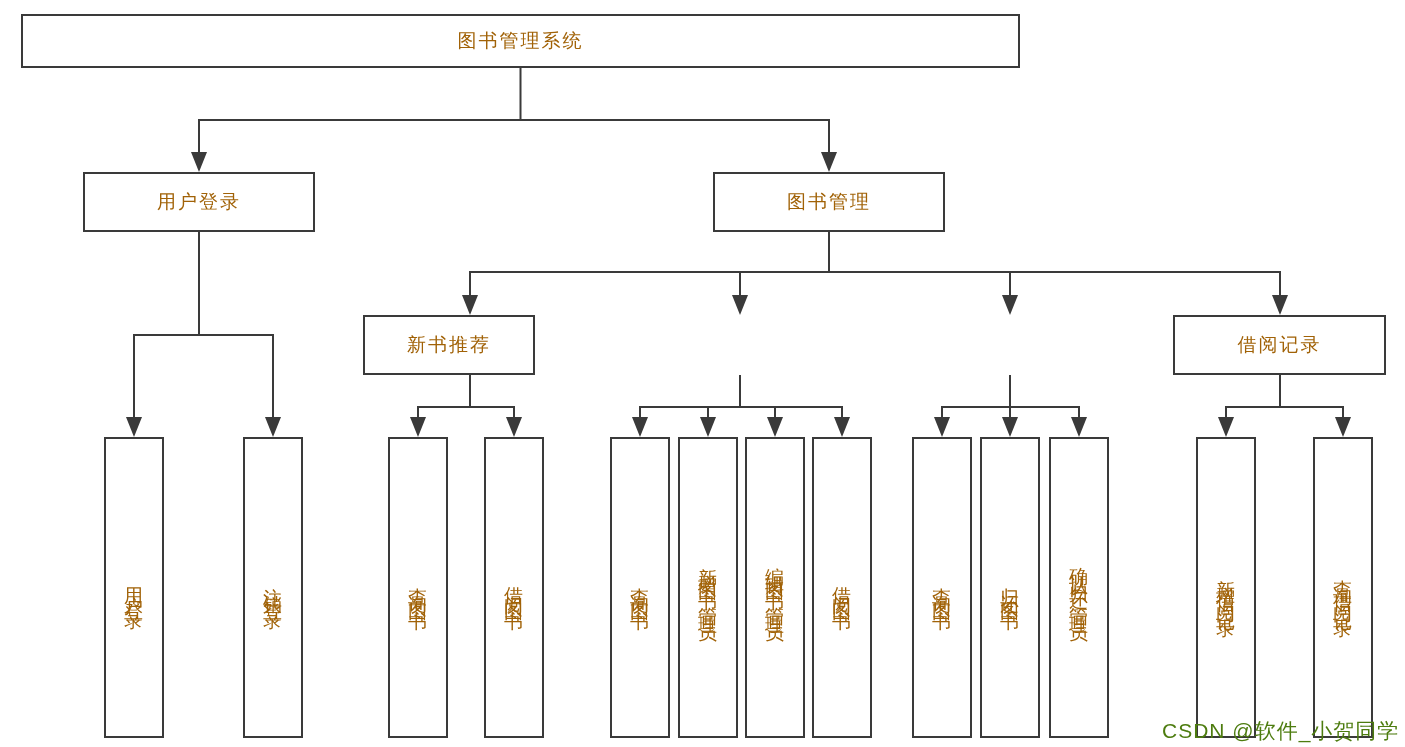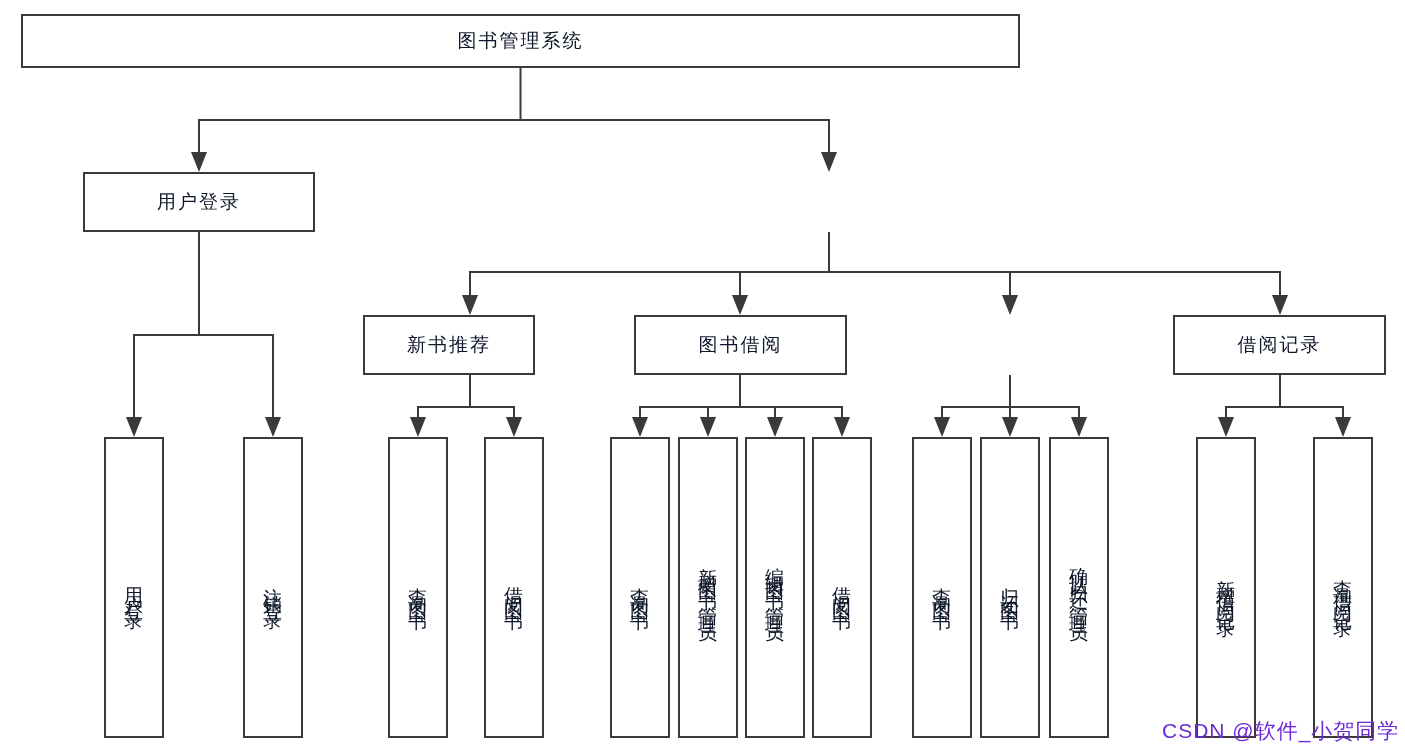--- a/index.html
+++ b/index.html
@@ -18,21 +18,21 @@
   #connectors {
     position: absolute;
     left: 0; top: 0;
     width: 1405px; height: 747px;
   }
   .node {
     position: absolute;
     box-sizing: border-box;
     background: #ffffff;
     border: 2px solid #3a3a3a;
-    color: #0f172a;
+    color: #a16207;
     display: flex;
     align-items: center;
     justify-content: center;
     font-size: 19px;
     letter-spacing: 2px;
     z-index: 2;
   }
   .leaf {
     writing-mode: vertical-rl;
     text-orientation: mixed;
@@ -64,21 +64,21 @@
   #l-cur1  { left: 980px; }
   #l-cur2  { left: 1049px; }
   #l-rc0   { left: 1196px; }
   #l-rc1   { left: 1313px; }
   #watermark {
     position: absolute;
     left: 1162px;
     top: 717px;
     font-size: 21px;
     letter-spacing: 1px;
-    color: #6d28d9;
+    color: #4d7c0f;
     white-space: nowrap;
     z-index: 5;
   }
 </style>
 </head>
 <body>
 
 <div id="canvas">
 
   <svg id="connectors" viewBox="0 0 1405 747" xmlns="http://www.w3.org/2000/svg">
@@ -136,23 +136,23 @@
       <polygon points="1002,417 1018,417 1010,437"></polygon>
       <polygon points="1071,417 1087,417 1079,437"></polygon>
       <polygon points="1218,417 1234,417 1226,437"></polygon>
       <polygon points="1335,417 1351,417 1343,437"></polygon>
     </g>
   </svg>
 
   <div class="node" id="n-root">图书管理系统</div>
 
   <div class="node" id="n-user">用户登录</div>
+  <div class="node" id="n-mgmt">图书管理</div>
 
   <div class="node" id="n-rec">新书推荐</div>
-  <div class="node" id="n-bor">图书借阅</div>
   <div class="node" id="n-rc">借阅记录</div>
 
   <div class="node leaf" id="l-user0">用户登录</div>
   <div class="node leaf" id="l-user1">注销登录</div>
 
   <div class="node leaf" id="l-rec0">查询图书</div>
   <div class="node leaf" id="l-rec1">借阅图书</div>
 
   <div class="node leaf" id="l-bor0">查询图书</div>
   <div class="node leaf" id="l-bor1">新增图书（管理员）</div>

